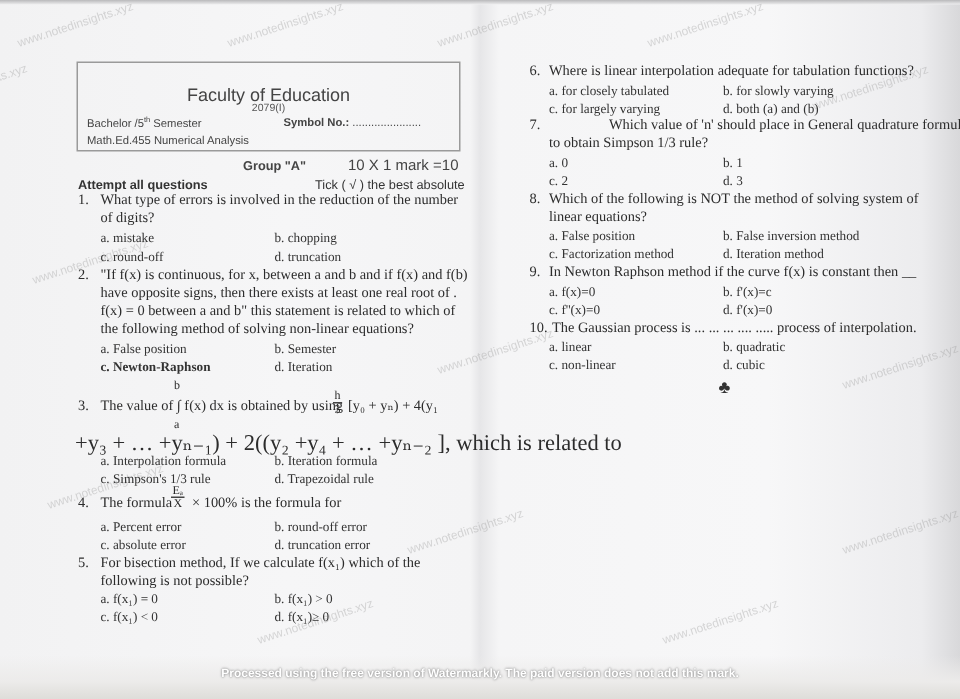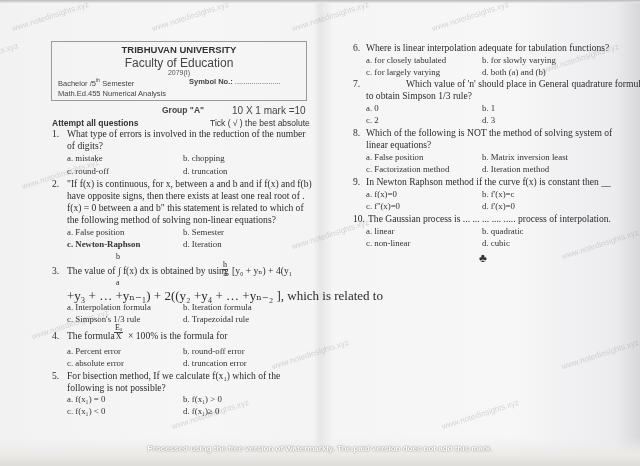--- a/index.html
+++ b/index.html
@@ -60,21 +60,20 @@
   <div class="wm" style="left:20px;top:170px;">www.notedinsights.xyz</div>
   <div class="wm" style="left:290px;top:230px;">www.notedinsights.xyz</div>
   <div class="wm" style="left:560px;top:240px;">www.notedinsights.xyz</div>
   <div class="wm" style="left:30px;top:320px;">www.notedinsights.xyz</div>
   <div class="wm" style="left:270px;top:350px;">www.notedinsights.xyz</div>
   <div class="wm" style="left:560px;top:350px;">www.notedinsights.xyz</div>
   <div class="wm" style="left:170px;top:410px;">www.notedinsights.xyz</div>
   <div class="wm" style="left:440px;top:410px;">www.notedinsights.xyz</div>
 
   <div class="header-box">
-    <div class="hb-title">TRIBHUVAN UNIVERSITY</div>
     <div class="hb-faculty">Faculty of Education</div>
     <div class="hb-year">2079(I)</div>
     <div class="hb-sem"><span>Bachelor /5</span><sup>th</sup><span> Semester</span></div>
     <div class="hb-symbol"><span>Symbol No.:</span><span class="dots"> ......................</span></div>
     <div class="hb-course">Math.Ed.455 Numerical Analysis</div>
   </div>
 
   <div class="abs sans" style="left:162px;top:105px;font-size:8.5px;font-weight:bold;color:#444;">Group "A"</div>
   <div class="abs sans" style="left:232px;top:105px;font-size:10px;color:#444;">10 X 1 mark =10</div>
   <div class="abs sans" style="left:52px;top:118px;font-size:8.5px;font-weight:bold;color:#333;">Attempt all questions</div>
@@ -104,21 +103,21 @@
 
   <div>
     <div class="abs q" style="left:116px;top:251px;font-size:8px;">b</div>
     <div class="abs q" style="left:52px;top:265px;">3.</div>
     <div class="abs q" style="left:67px;top:265px;">The value of ∫ f(x) dx is obtained by using</div>
     <div class="abs" style="left:222px;top:259px;">
       <span class="frac"><span class="num">h</span><span class="den">3</span></span>
     </div>
     <div class="abs q" style="left:232px;top:265px;">[y₀ + yₙ) + 4(y₁</div>
     <div class="abs q" style="left:116px;top:277px;font-size:8px;">a</div>
-    <div class="abs q" style="left:67px;top:290px;font-size:13px;">+y₃ + … +yₙ₋₁) + 2((y₂ +y₄ + … +yₙ₋₂ ],  which is related to</div>
+    <div class="abs q" style="left:50px;top:290px;font-size:15px;">+y₃ + … +yₙ₋₁) + 2((y₂ +y₄ + … +yₙ₋₂ ],  which is related to</div>
     <div class="abs opt" style="left:67px;top:302px;">a. Interpolation formula</div>
     <div class="abs opt" style="left:183px;top:302px;">b. Iteration formula</div>
     <div class="abs opt" style="left:67px;top:314px;">c. Simpson's 1/3 rule</div>
     <div class="abs opt" style="left:183px;top:314px;">d. Trapezoidal rule</div>
   </div>
 
   <div>
     <div class="abs q" style="left:52px;top:330px;">4.</div>
     <div class="abs q" style="left:67px;top:330px;">The formula</div>
     <div class="abs" style="left:114px;top:322px;">
@@ -158,21 +157,21 @@
     <div class="abs opt" style="left:482px;top:103px;">b. 1</div>
     <div class="abs opt" style="left:366px;top:115px;">c. 2</div>
     <div class="abs opt" style="left:482px;top:115px;">d. 3</div>
   </div>
 
   <div>
     <div class="abs q" style="left:353px;top:127px;">8.</div>
     <div class="abs q" style="left:366px;top:127px;">Which of the following is NOT the method of solving system of</div>
     <div class="abs q" style="left:366px;top:139px;">linear equations?</div>
     <div class="abs opt" style="left:366px;top:152px;">a. False position</div>
-    <div class="abs opt" style="left:482px;top:152px;">b. Matrix inversion least</div>
+    <div class="abs opt" style="left:482px;top:152px;">b. False inversion method</div>
     <div class="abs opt" style="left:366px;top:164px;">c. Factorization method</div>
     <div class="abs opt" style="left:482px;top:164px;">d. Iteration method</div>
   </div>
 
   <div>
     <div class="abs q" style="left:353px;top:176px;">9.</div>
     <div class="abs q" style="left:366px;top:176px;">In Newton Raphson method if the curve f(x) is constant then __</div>
     <div class="abs opt" style="left:366px;top:189px;">a. f(x)=0</div>
     <div class="abs opt" style="left:482px;top:189px;">b. f'(x)=c</div>
     <div class="abs opt" style="left:366px;top:201px;">c. f''(x)=0</div>

